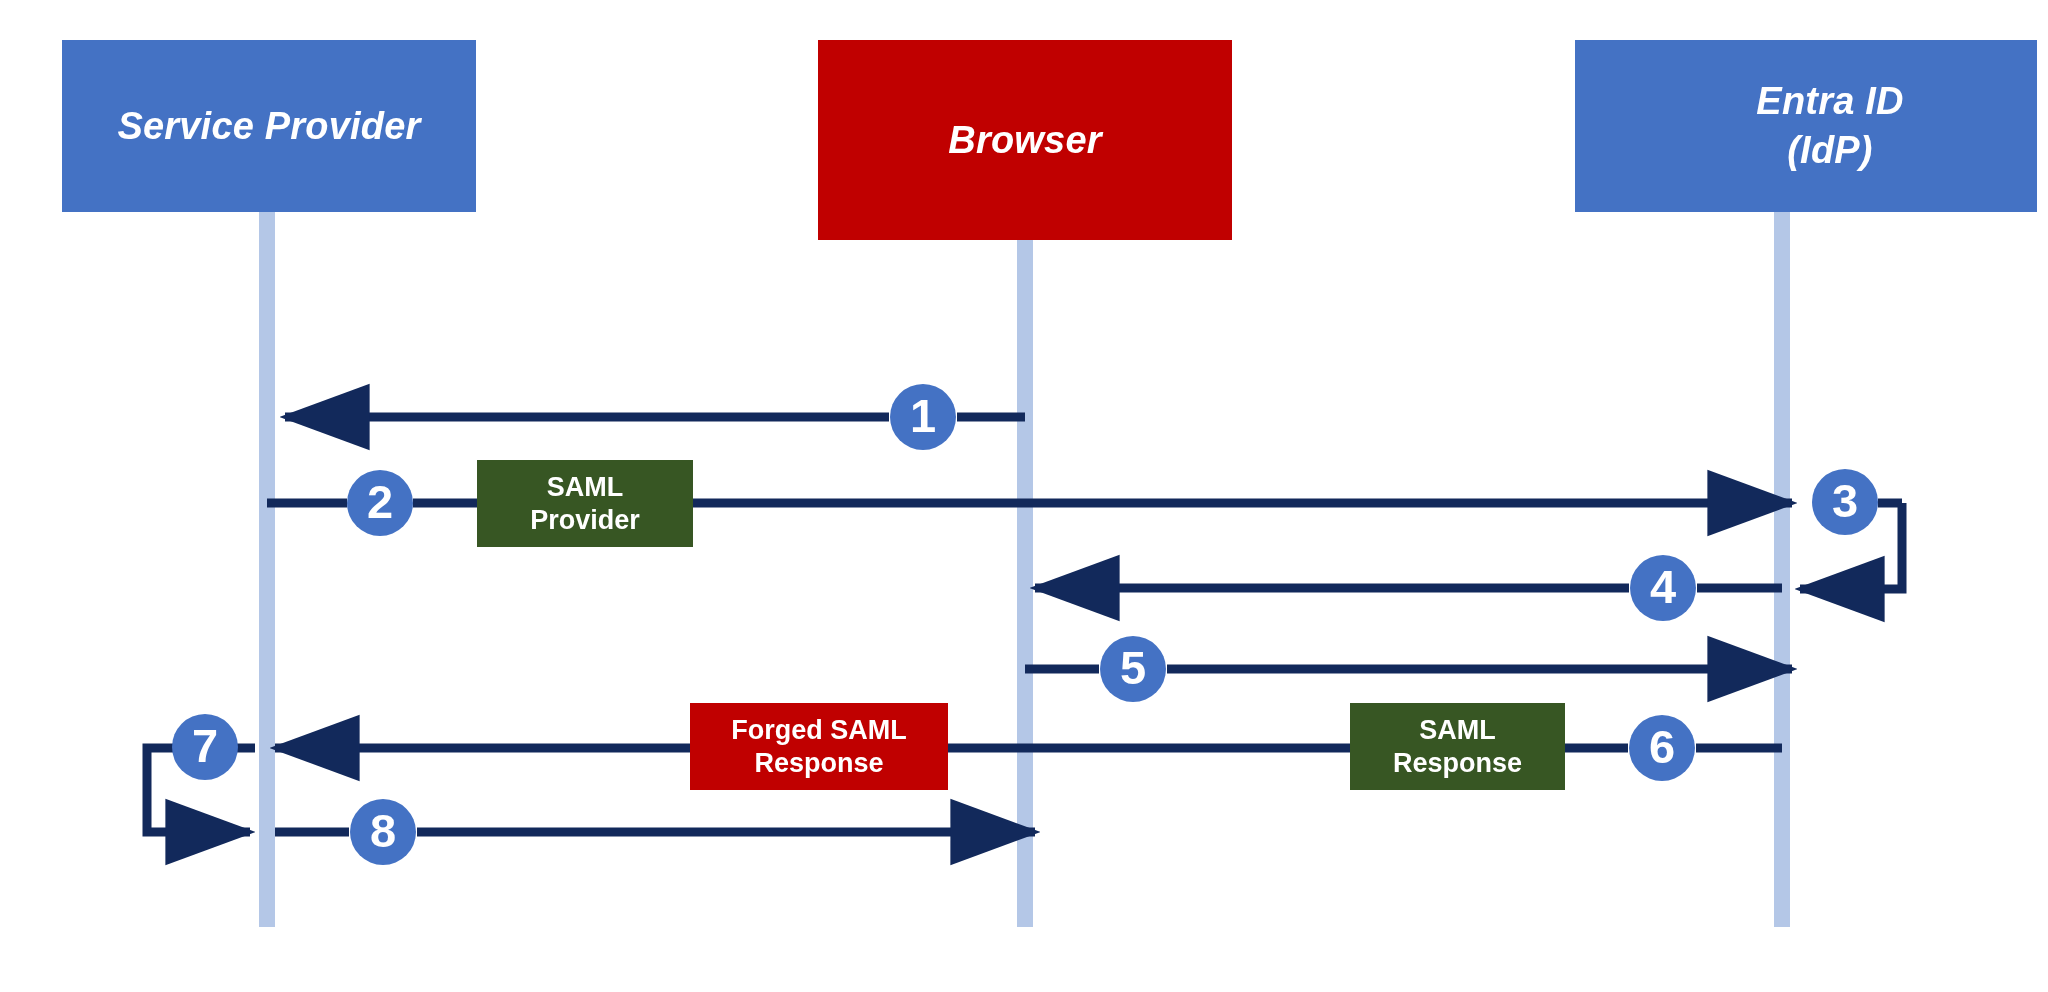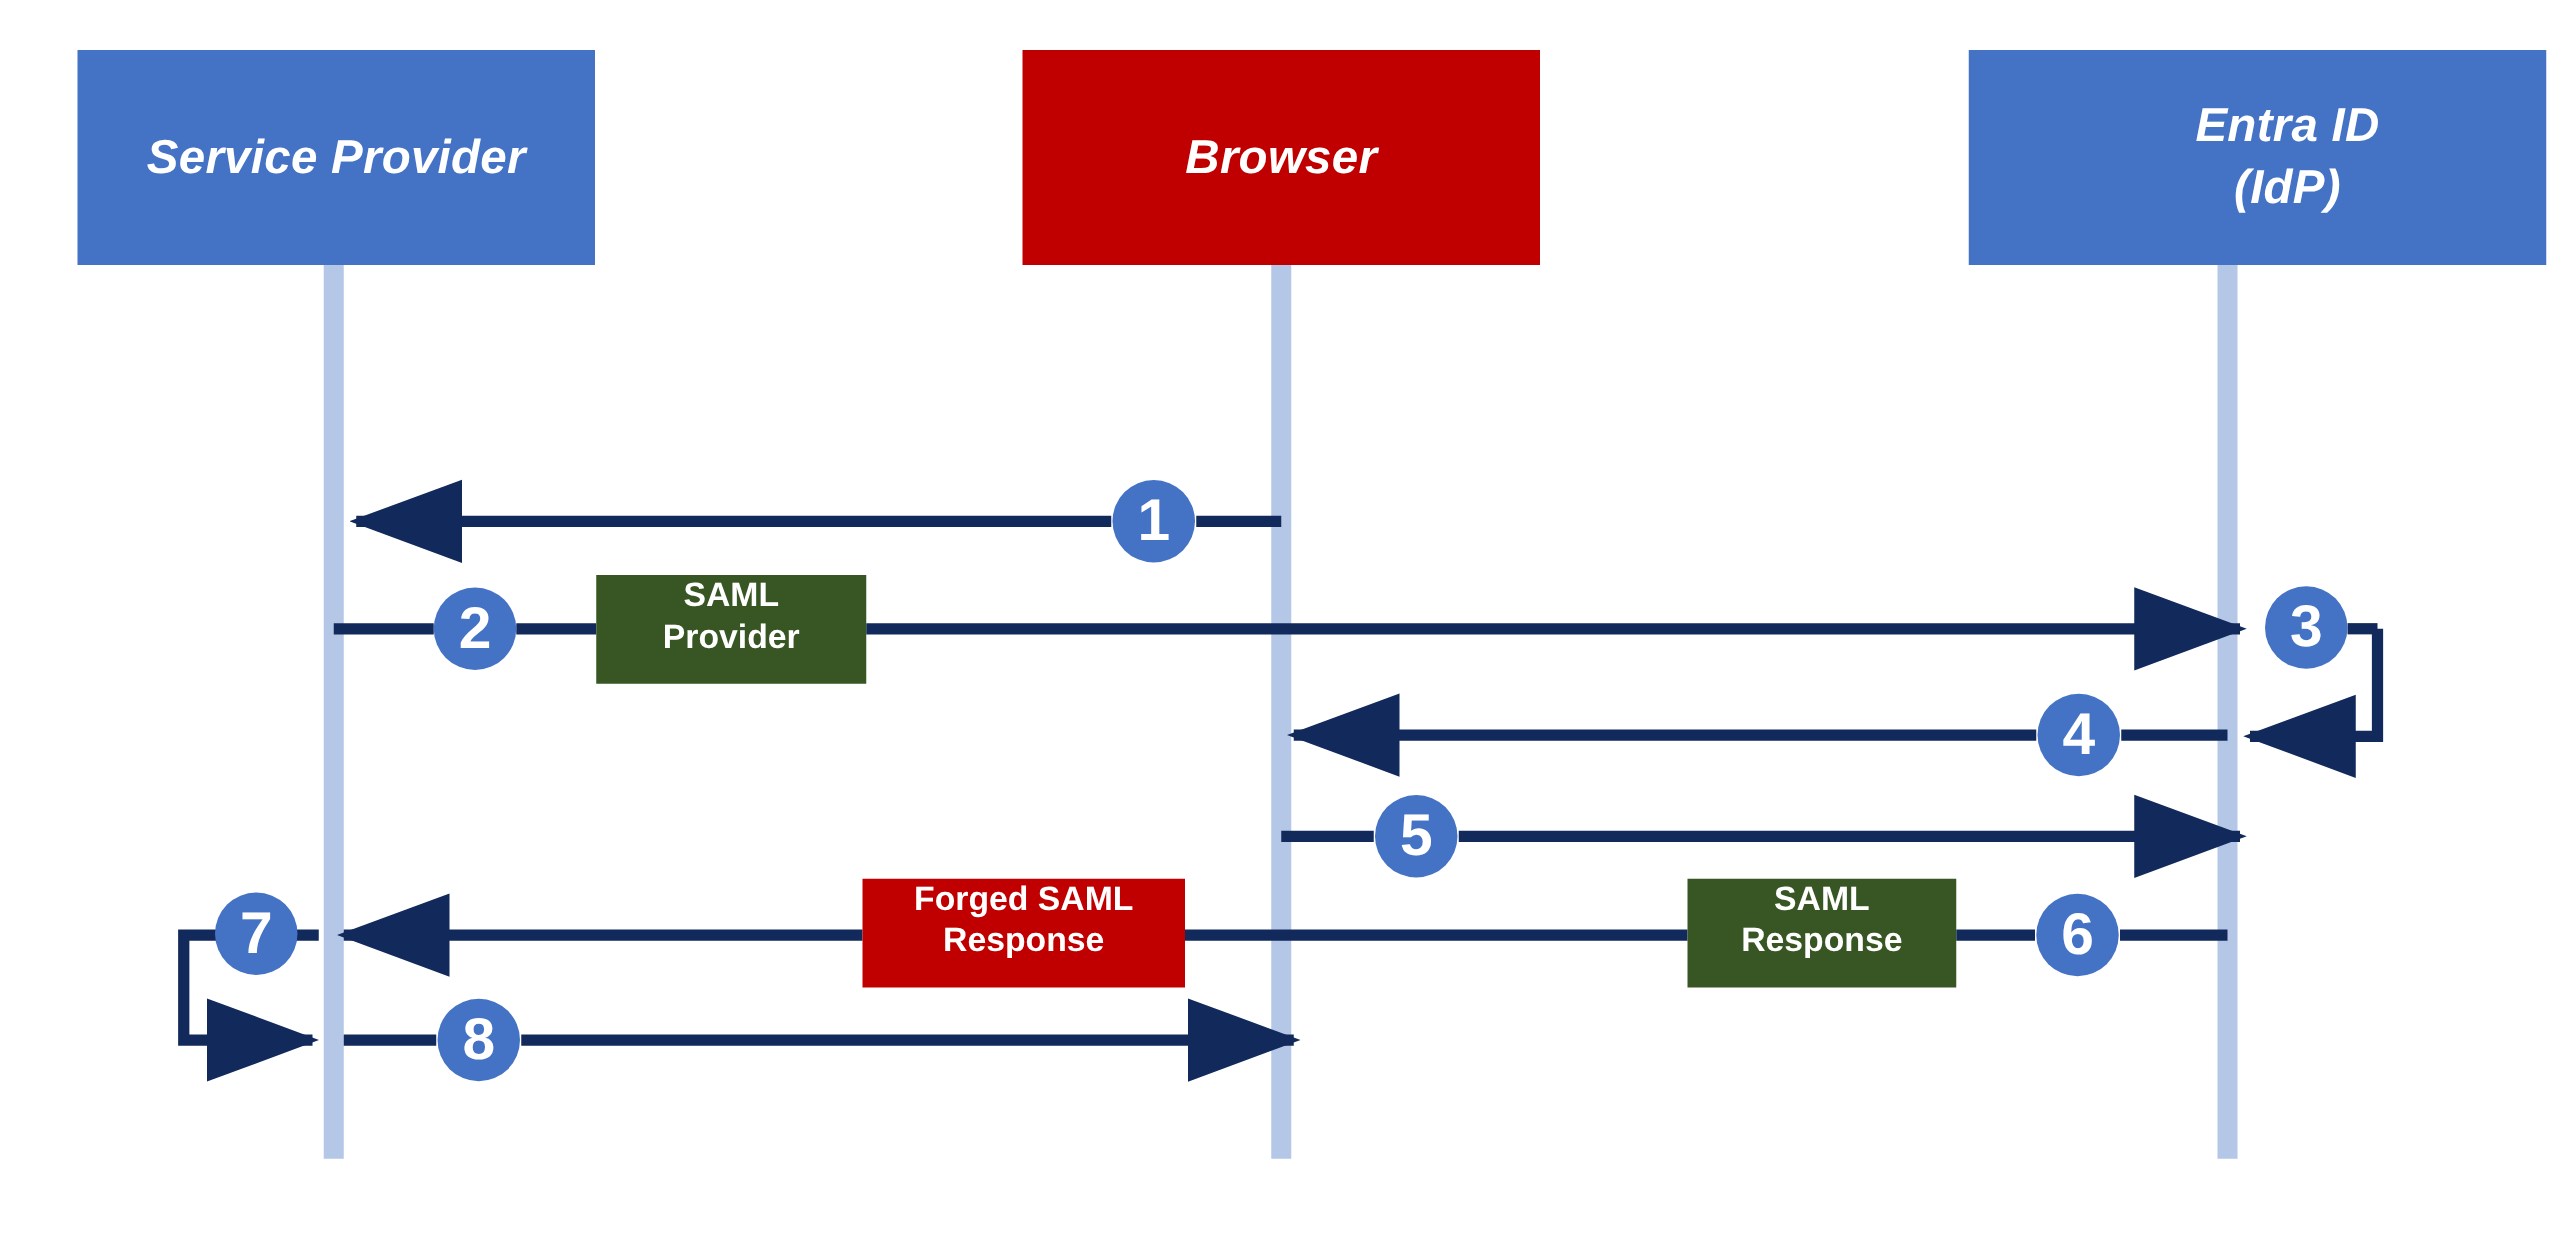--- a/index.html
+++ b/index.html
@@ -31,20 +31,21 @@
     color: #ffffff;
     font-weight: bold;
     font-size: 38px;
     line-height: 1.28;
     letter-spacing: 0.2px;
     font-style: italic;
   }
   .msg-box {
     position: absolute;
     display: flex;
+    align-items: center;
     justify-content: center;
     text-align: center;
     color: #ffffff;
     font-weight: bold;
     font-size: 27px;
     line-height: 1.22;
   }
   .step-circle {
     position: absolute;
     border-radius: 50%;
@@ -119,21 +120,21 @@
       <line x1="417" y1="832" x2="1035" y2="832" stroke="#12295B" stroke-width="9" marker-end="url(#ah)"></line>
     </g>
   </svg>
 
   <div class="actor-box" style="left:62px; top:40px; width:414px; height:172px; background:#4472C4;">
     <div>
       <div>Service Provider</div>
     </div>
   </div>
 
-  <div class="actor-box" style="left:818px; top:40px; width:414px; height:172px; background:#C00000;">
+  <div class="actor-box" style="left:818px; top:40px; width:414px; height:200px; background:#C00000;">
     <div>
       <div>Browser</div>
     </div>
   </div>
 
   <div class="actor-box" style="left:1575px; top:40px; width:414px; height:172px; background:#4472C4;padding-left:48px;">
     <div>
       <div>Entra ID</div>
       <div>(IdP)</div>
     </div>

